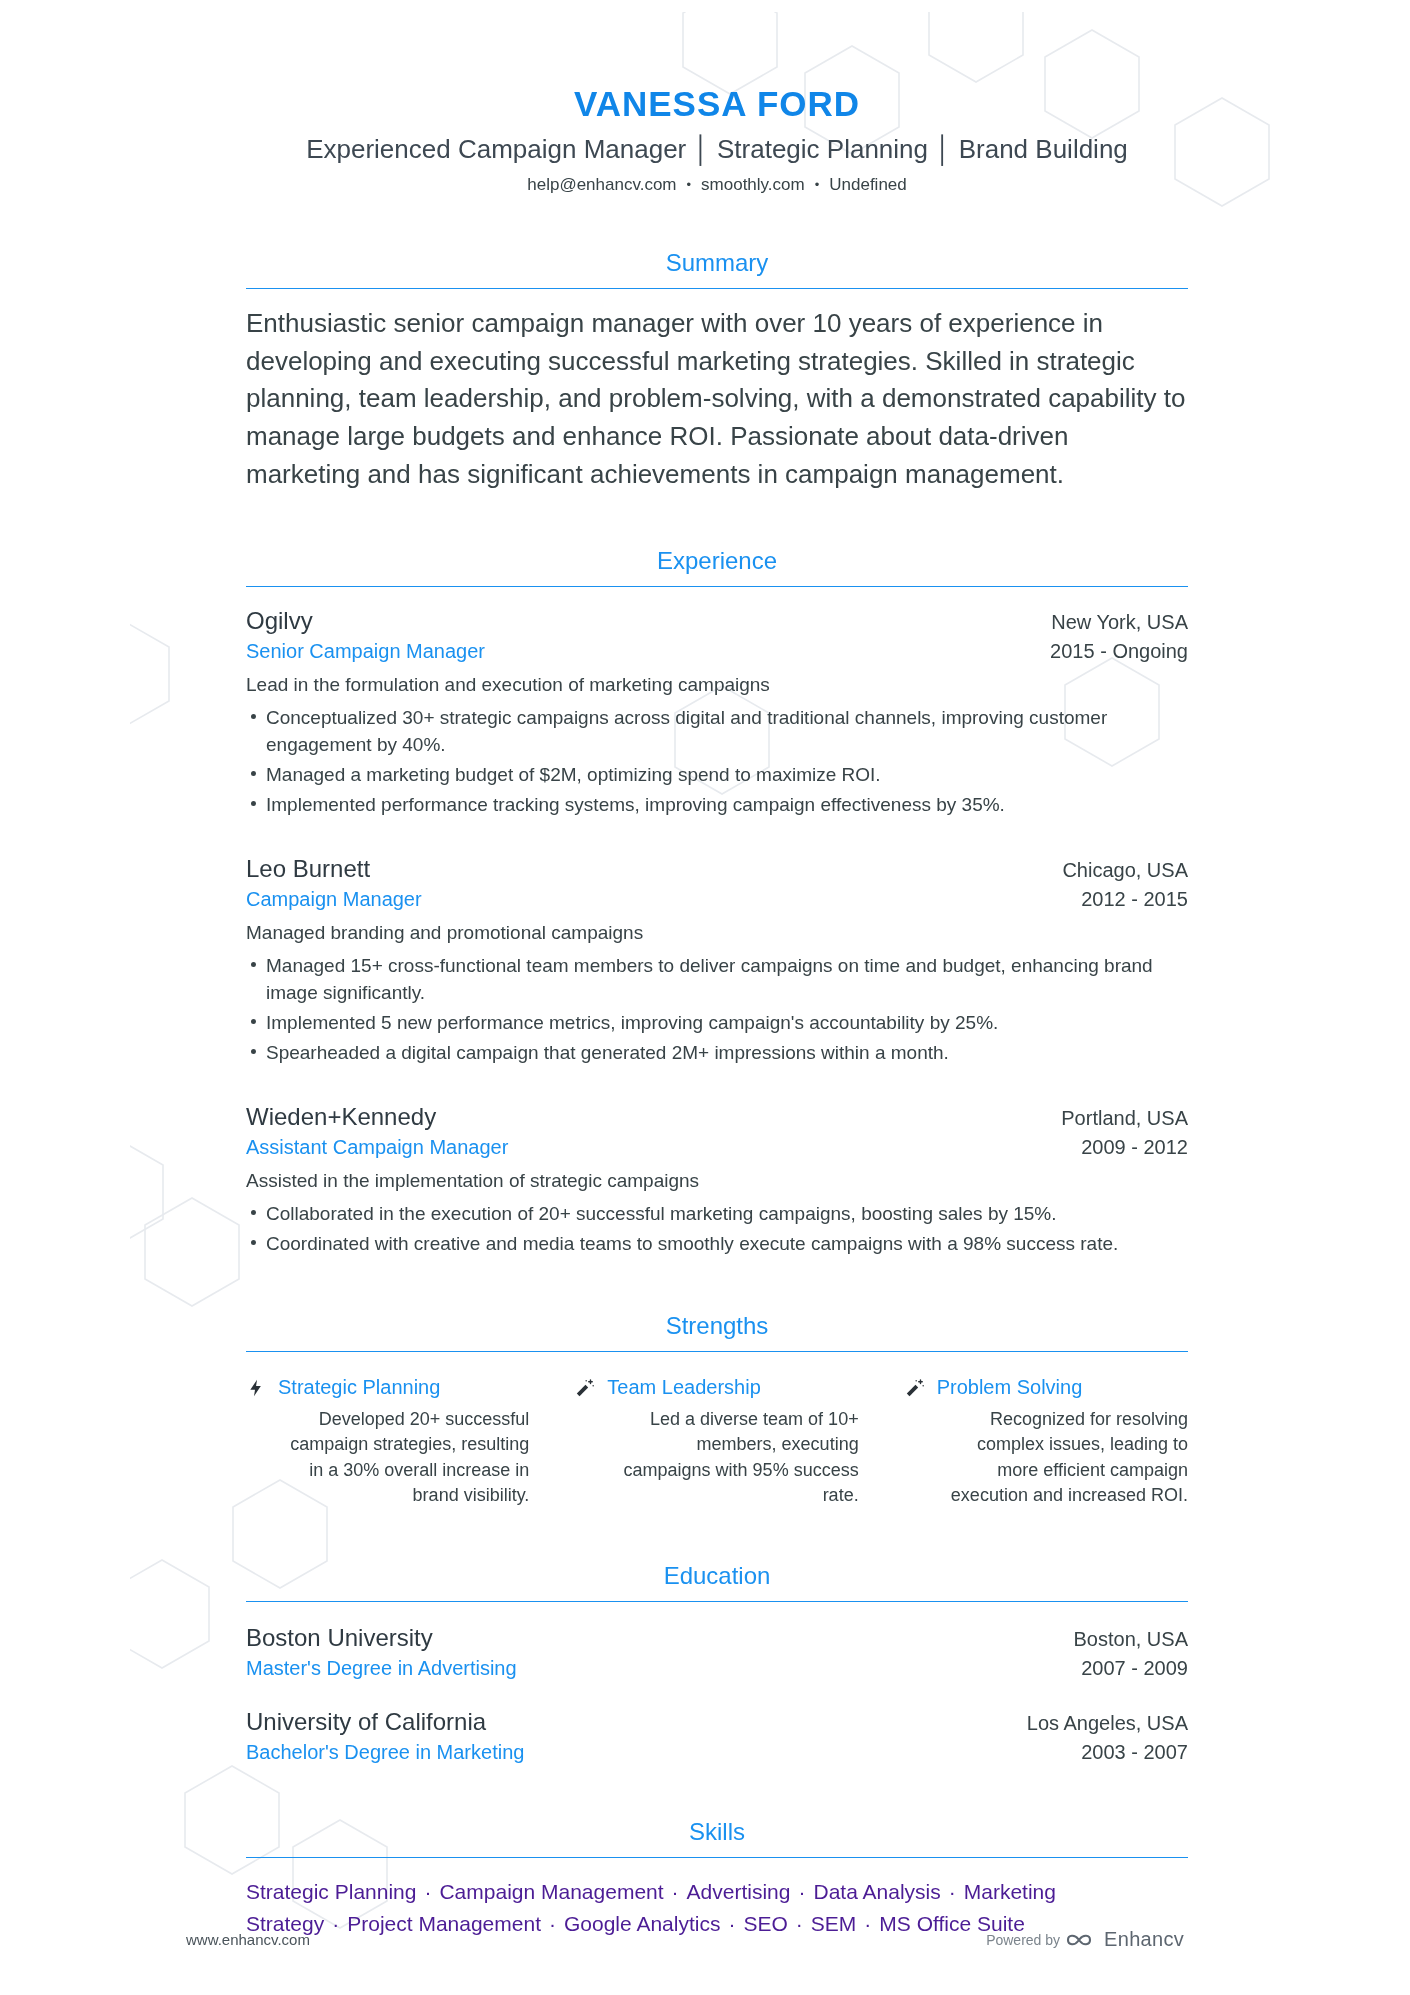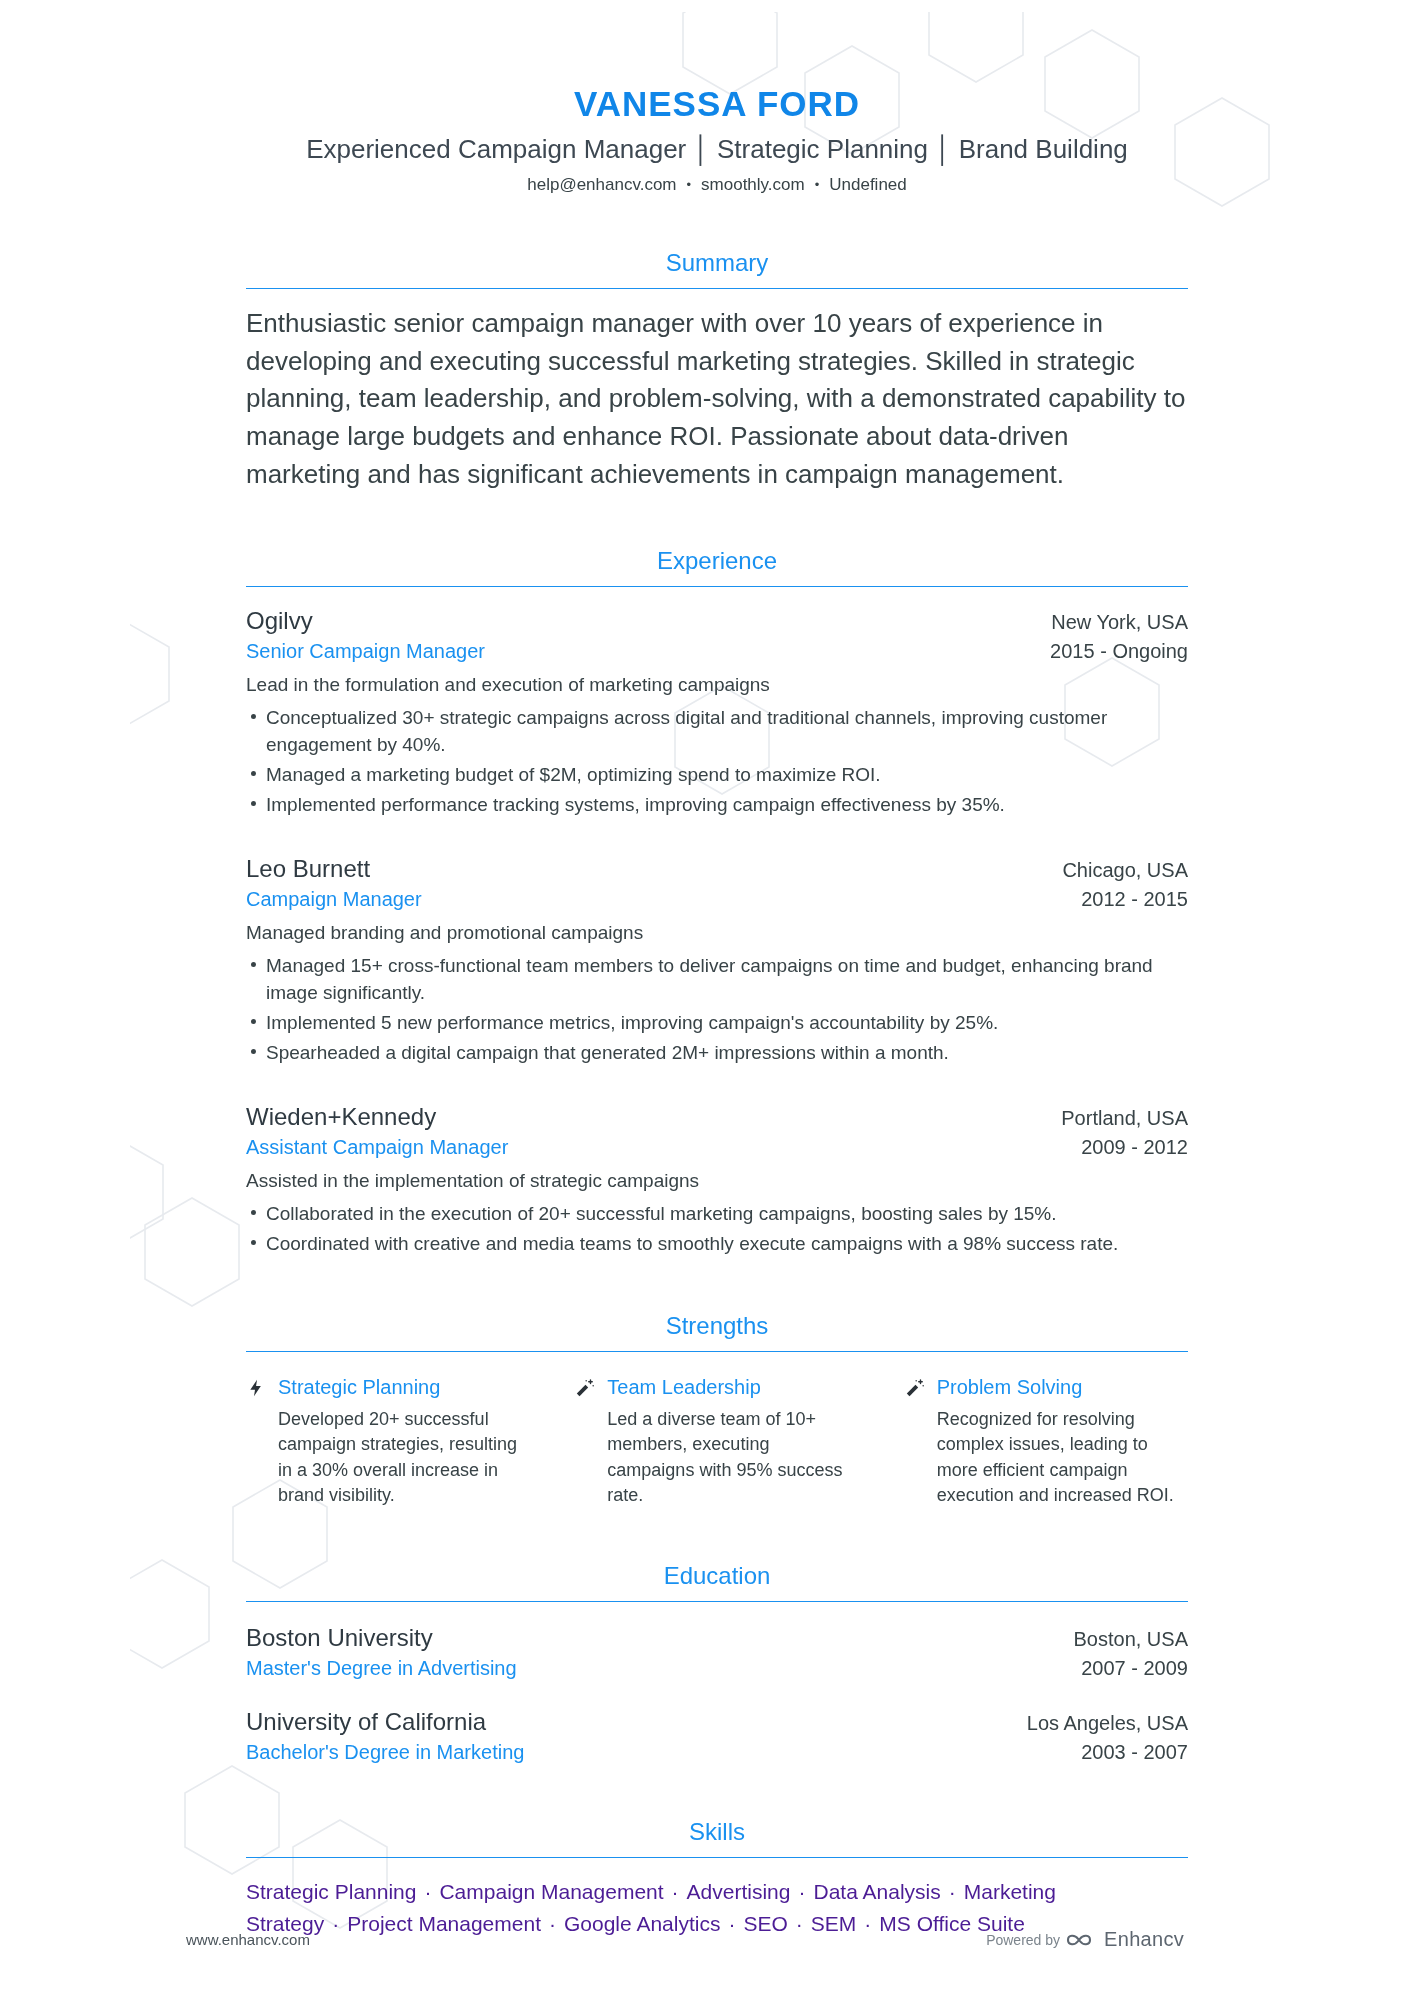--- a/index.html
+++ b/index.html
@@ -135,20 +135,21 @@
   }
   .s-icon { display: inline-flex; width: 20px; height: 20px; flex: 0 0 auto; }
   .s-icon svg { width: 20px; height: 20px; }
   .s-title { font-size: 20px; color: #1a91f0; }
   .s-text {
     margin-top: 8px;
     padding-left: 32px;
     font-size: 18px;
     line-height: 1.4;
     color: #384347;
+    text-align: right;
   }
 
   
   .school { margin-top: 22px; }
   .school + .school { margin-top: 28px; }
   .school-name { font-size: 24px; font-weight: 500; color: #2f3a42; }
   .degree { display: inline-block; margin-top: 5px; font-size: 20px; color: #1a91f0; }
 
   
   .skills-line {

